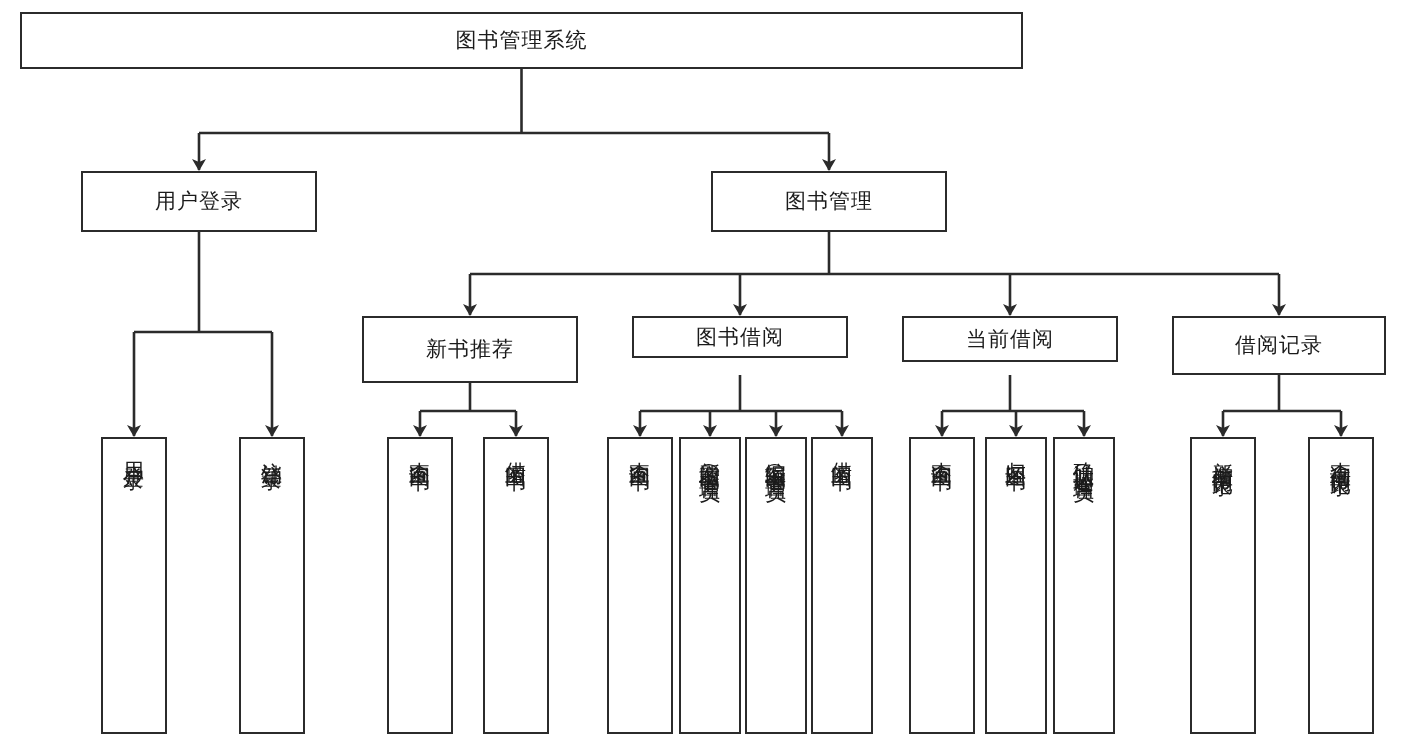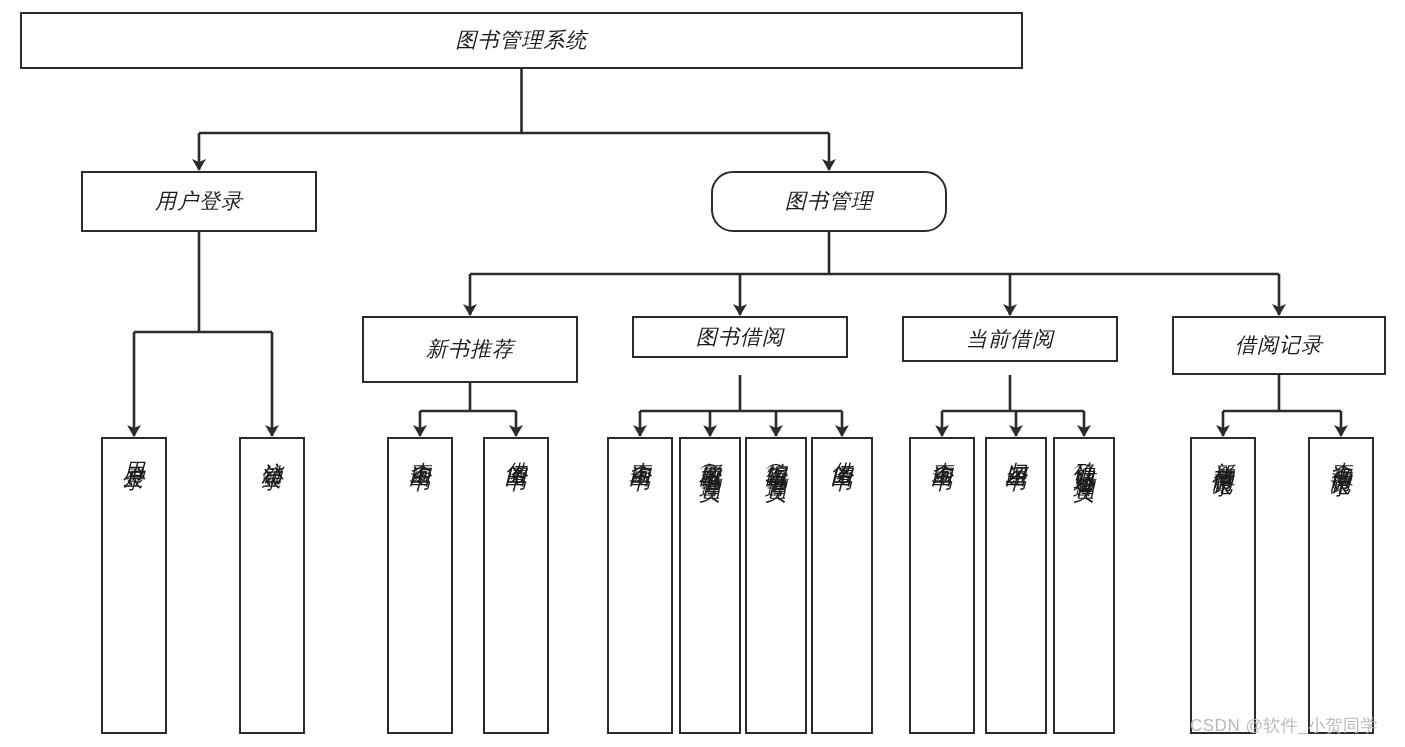--- a/index.html
+++ b/index.html
@@ -33,21 +33,20 @@
     border: 2px solid #2b2b2b;
     display: flex;
     align-items: center;
     justify-content: center;
     color: #1b1b1b;
   }
   .node .label {
     display: block;
     text-align: center;
     line-height: 1.18;
-    font-style: italic;
   }
   .node.horiz .label {
     font-size: 21px;
     letter-spacing: 1px;
   }
   .node.vert {
     align-items: flex-start;
     padding-top: 6px;
   }
   .node.vert .label {
@@ -115,21 +114,21 @@
       </g>
   </svg>
 
   <div id="nodes-layer">
       <div class="node horiz" style="left: 20px; top: 12px; width: 1003px; height: 57px;">
         <span class="label">图书管理系统</span>
       </div>
       <div class="node horiz" style="left: 81px; top: 171px; width: 236px; height: 61px;">
         <span class="label">用户登录</span>
       </div>
-      <div class="node horiz" style="left: 711px; top: 171px; width: 236px; height: 61px; border-radius: 22px;">
+      <div class="node horiz" style="left: 711px; top: 171px; width: 236px; height: 61px;">
         <span class="label">图书管理</span>
       </div>
       <div class="node horiz" style="left: 362px; top: 316px; width: 216px; height: 67px;">
         <span class="label">新书推荐</span>
       </div>
       <div class="node horiz" style="left: 632px; top: 316px; width: 216px; height: 42px;">
         <span class="label">图书借阅</span>
       </div>
       <div class="node horiz" style="left: 902px; top: 316px; width: 216px; height: 46px;">
         <span class="label">当前借阅</span>
@@ -171,15 +170,14 @@
         <span class="label">确认归还（管理员）</span>
       </div>
       <div class="node vert" style="left: 1190px; top: 437px; width: 66px; height: 297px;">
         <span class="label">新增借阅记录</span>
       </div>
       <div class="node vert" style="left: 1308px; top: 437px; width: 66px; height: 297px;">
         <span class="label">查询借阅记录</span>
       </div>
     </div>
 
-  <div id="watermark" style="left: 1190px; top: 714px; color: rgb(185, 185, 185);">CSDN @软件_小贺同学</div>
 
 </div>
 
 </body></html>

